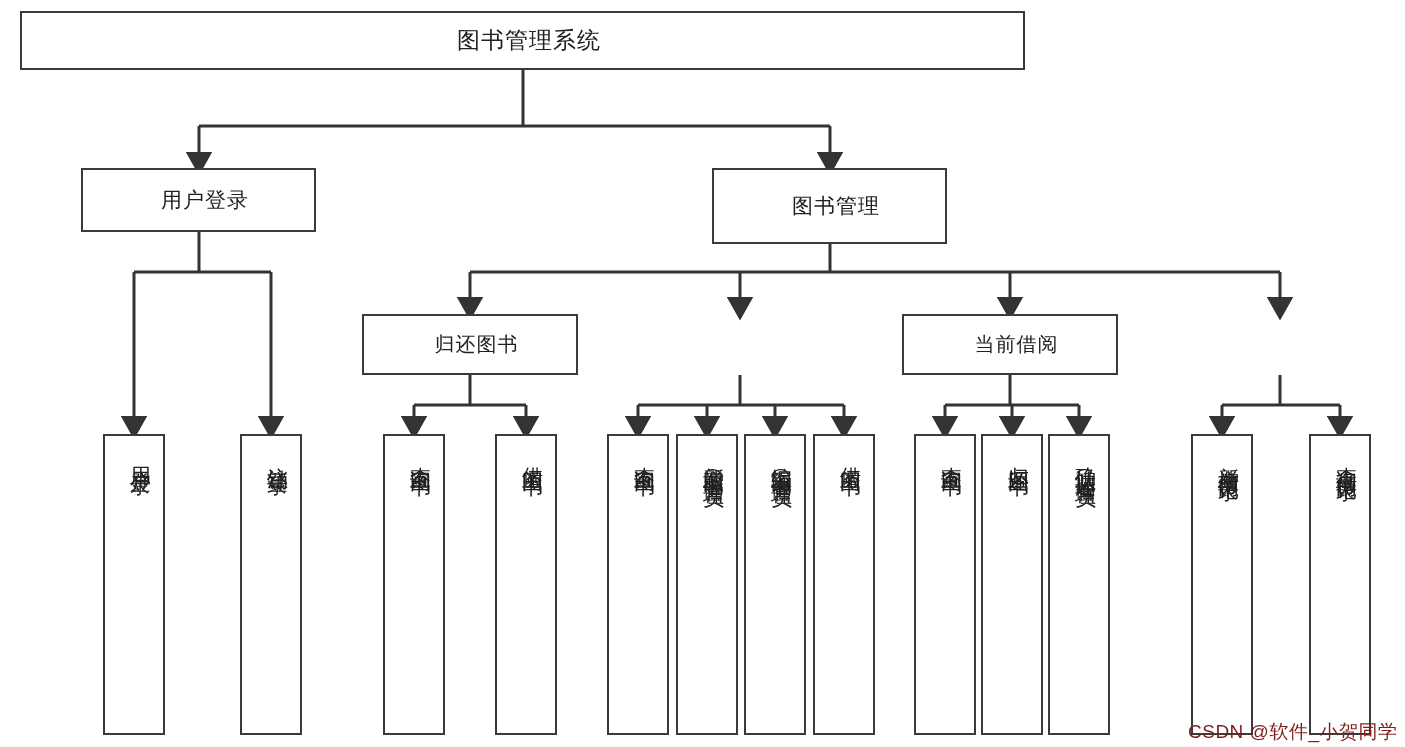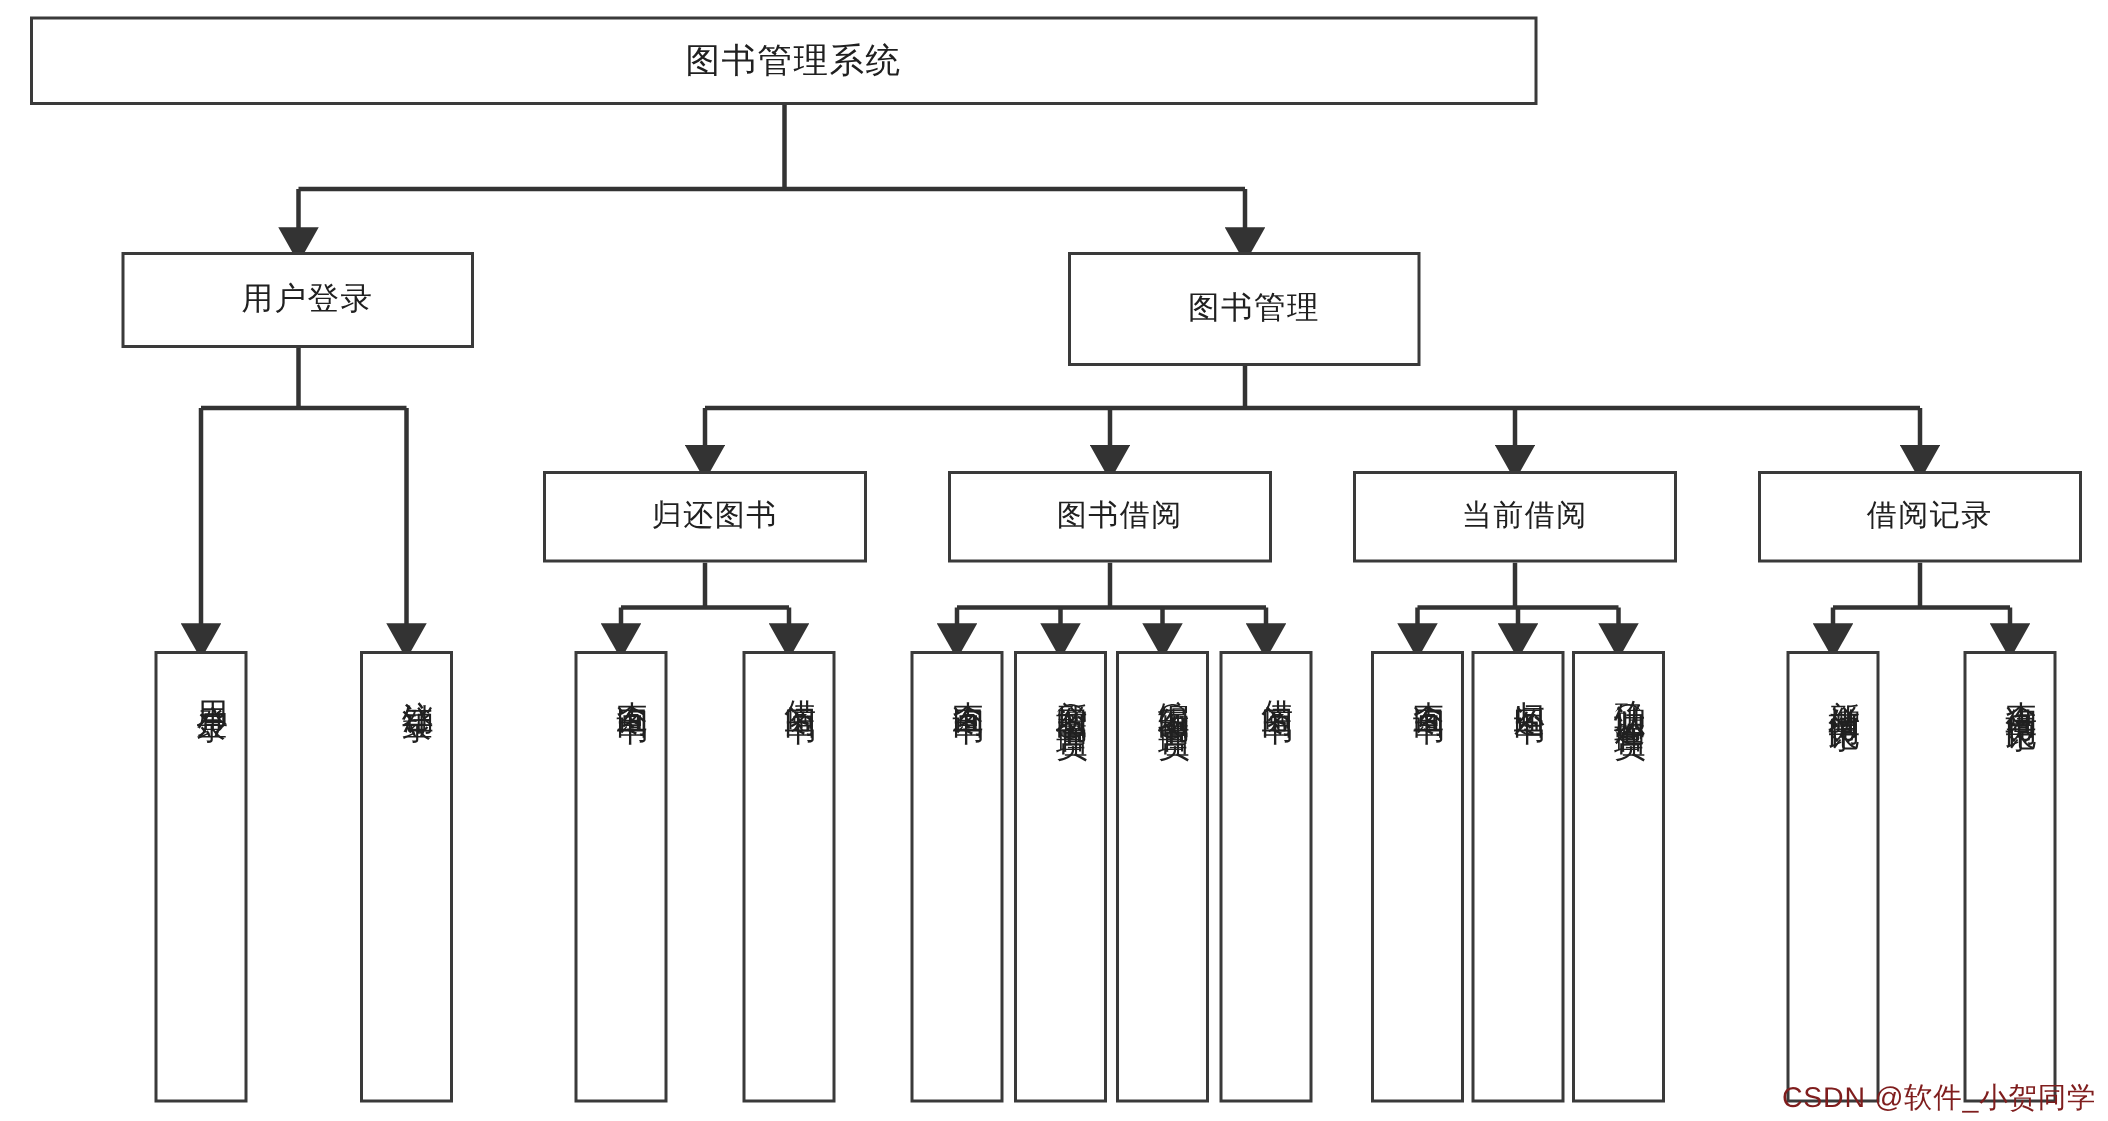--- a/index.html
+++ b/index.html
@@ -134,28 +134,22 @@
   <div class="node lvl2" style="left:81px; top:168px; width:235px; height:64px;">
     <span class="label">用户登录</span>
   </div>
   <div class="node lvl2" style="left:712px; top:168px; width:235px; height:76px;">
     <span class="label">图书管理</span>
   </div>
 
   <div class="node lvl3" style="left:362px; top:314px; width:216px; height:61px;">
     <span class="label">归还图书</span>
   </div>
-  <div class="node lvl3" style="left:632px; top:314px; width:216px; height:61px;">
-    <span class="label">图书借阅</span>
-  </div>
   <div class="node lvl3" style="left:902px; top:314px; width:216px; height:61px;">
     <span class="label">当前借阅</span>
-  </div>
-  <div class="node lvl3" style="left:1172px; top:314px; width:216px; height:61px;">
-    <span class="label">借阅记录</span>
   </div>
 
   <div class="node leaf" style="left:103px; top:434px; width:62px; height:301px;">
     <span class="label">用户登录</span>
   </div>
   <div class="node leaf" style="left:240px; top:434px; width:62px; height:301px;">
     <span class="label">注销登录</span>
   </div>
 
   <div class="node leaf" style="left:383px; top:434px; width:62px; height:301px;">

